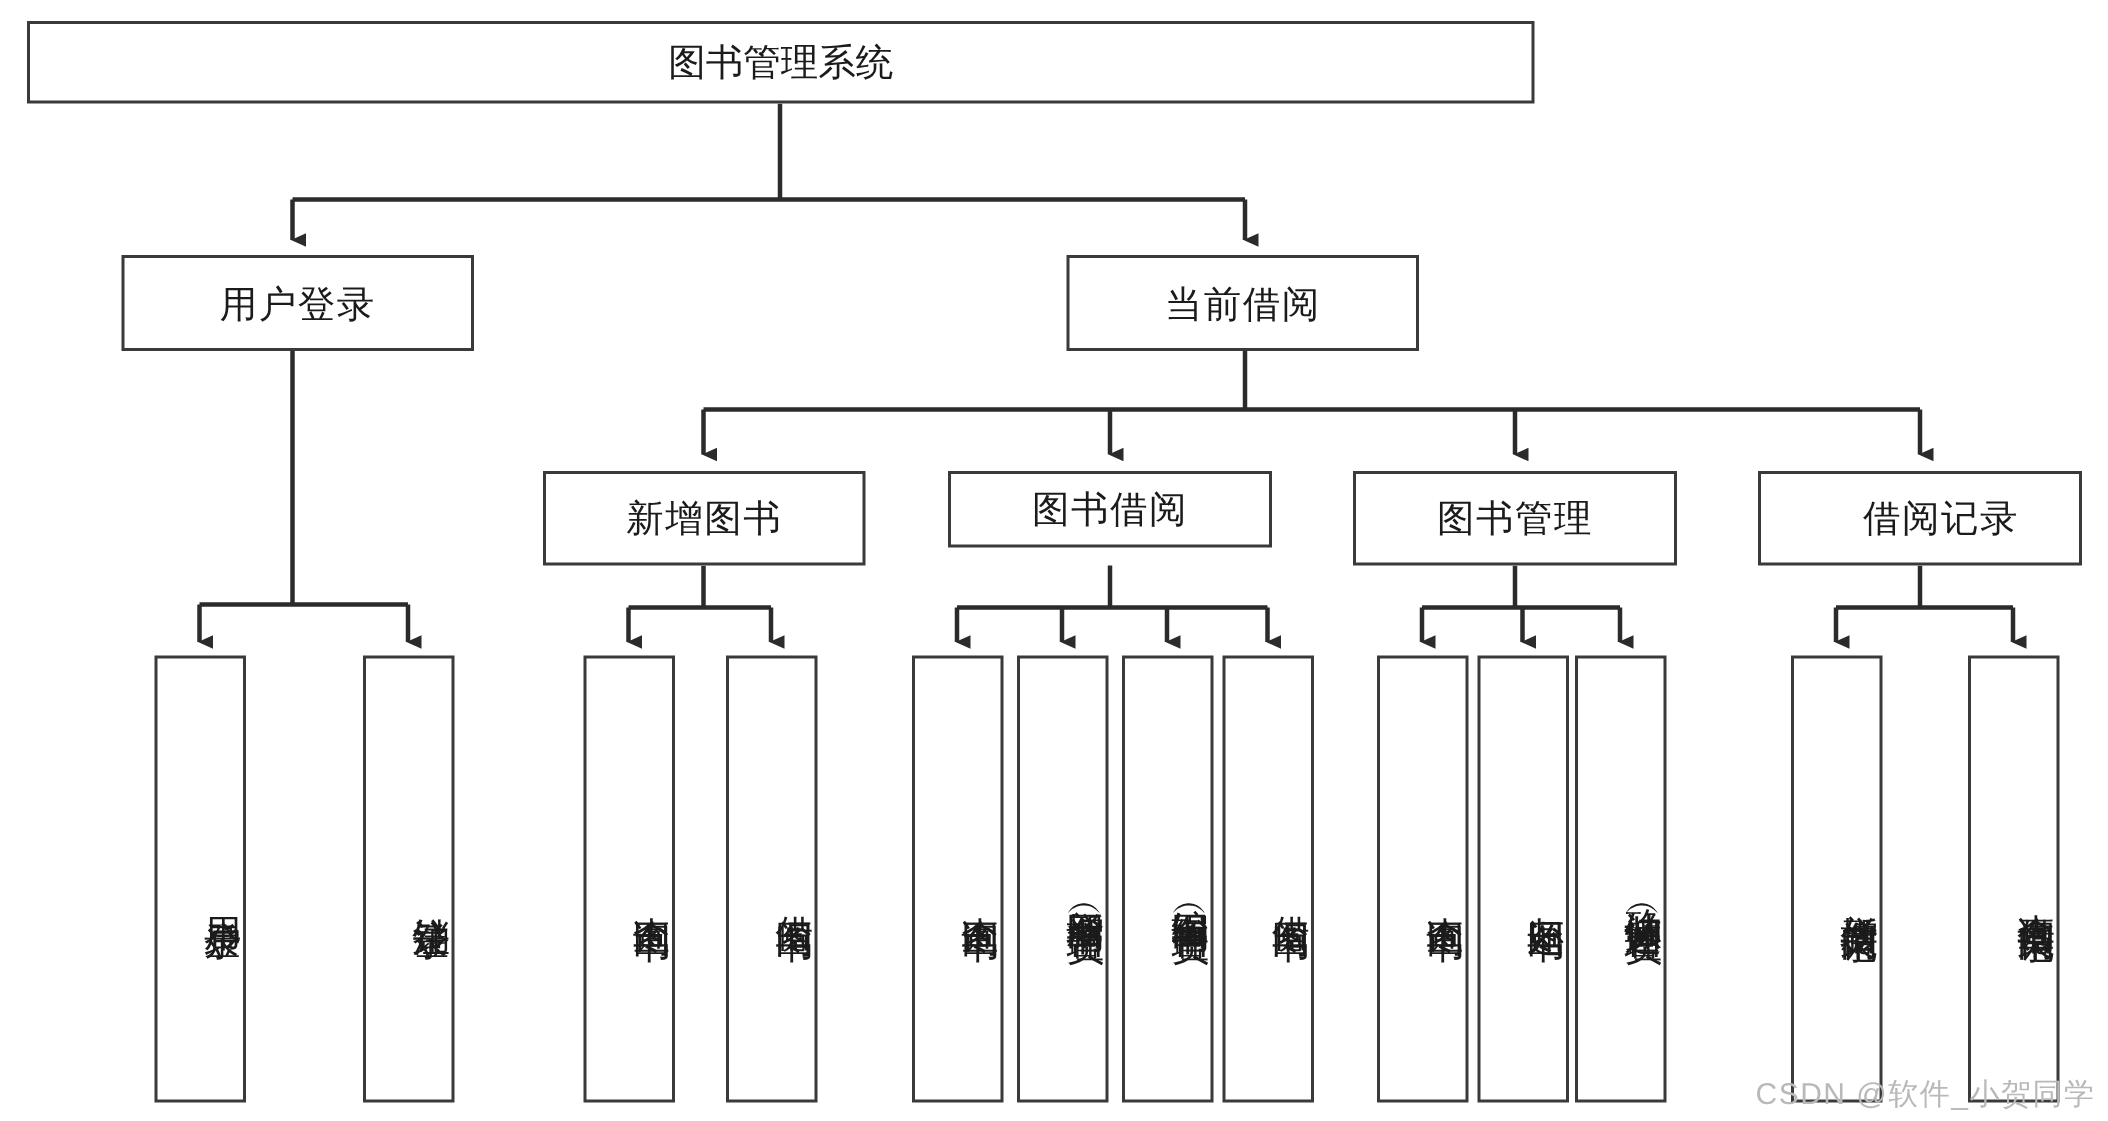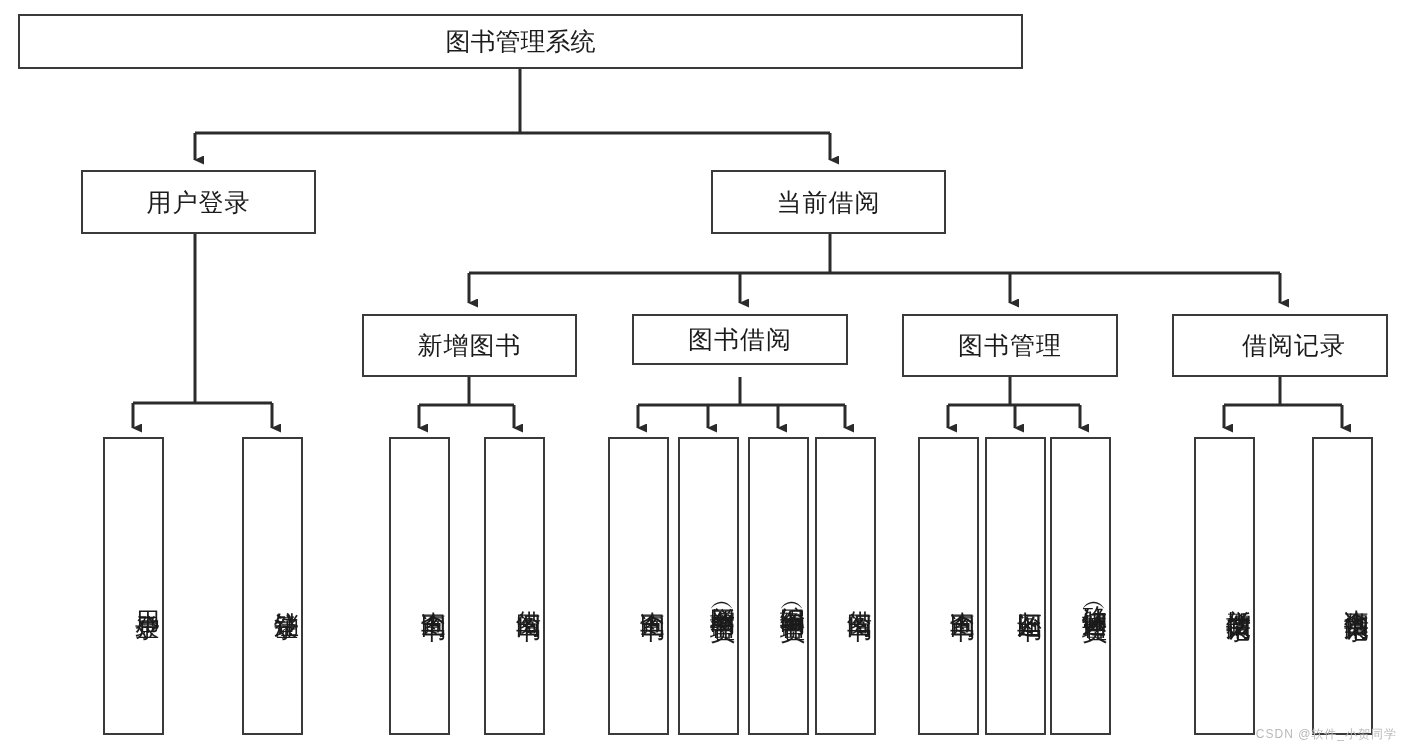--- a/index.html
+++ b/index.html
@@ -54,21 +54,21 @@
   }
   .leaf-label {
     writing-mode: vertical-rl;
     text-orientation: upright;
     white-space: normal;
   }
   .watermark {
     position: absolute;
     right: 8px;
     bottom: 4px;
-    font-size: 12px;
+    font-size: 20px;
     color: #b9b9b9;
     letter-spacing: 1px;
     white-space: nowrap;
   }
 </style>
 </head>
 <body>
 
 <div id="canvas">
 

